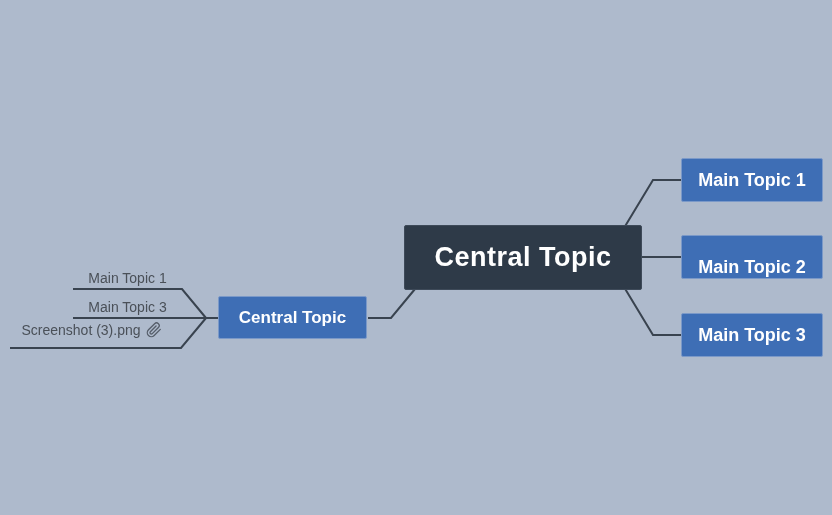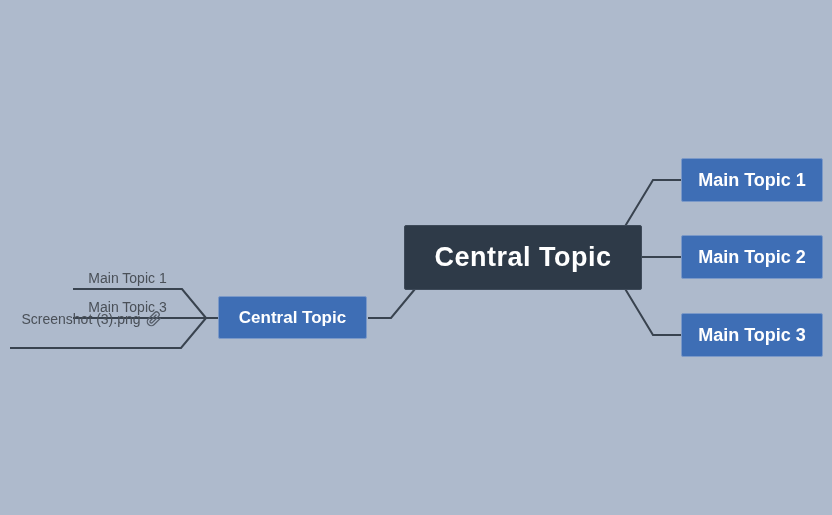--- a/index.html
+++ b/index.html
@@ -28,32 +28,32 @@
     border: 1px solid #3e4a59;
     font-size: 27px; letter-spacing: 0.5px;
   }
   .node--blue {
     background: var(--blue, #3e6eb5);
     border: 1px solid #7b99c8;
     font-size: 18px;
   }
   .node--main { left: 681px; width: 142px; height: 44px; }
   .node--main1 { top: 158px; }
-  .node--main2 { top: 235px; }
+  .node--main2 { top: 235px; align-items: flex-end; }
   .node--main3 { top: 313px; }
   .node--leftroot { left: 218px; top: 296px; width: 149px; height: 43px; font-size: 17px; }
   .line-label {
     position: absolute; z-index: 2; height: 19px;
     display: flex; align-items: center; justify-content: center; gap: 5px;
     font-size: 14px; color: var(--label, #4a5058);
     white-space: nowrap; cursor: default;
   }
   .line-label--1 { left: 73px; top: 268px; width: 109px; }
   .line-label--2 { left: 73px; top: 297px; width: 109px; }
-  .line-label--3 { left: 6px;  top: 309px; width: 171px; }
+  .line-label--3 { left: 6px;  top: 320px; width: 171px; }
   .clip-icon { width: 16px; height: 16px; flex: 0 0 auto; }
   .clip-icon path {
     fill: none; stroke: #565e6a; stroke-width: 2;
     stroke-linecap: round; stroke-linejoin: round;
   }
 </style>
 </head>
 <body>
 
 <div class="canvas">

